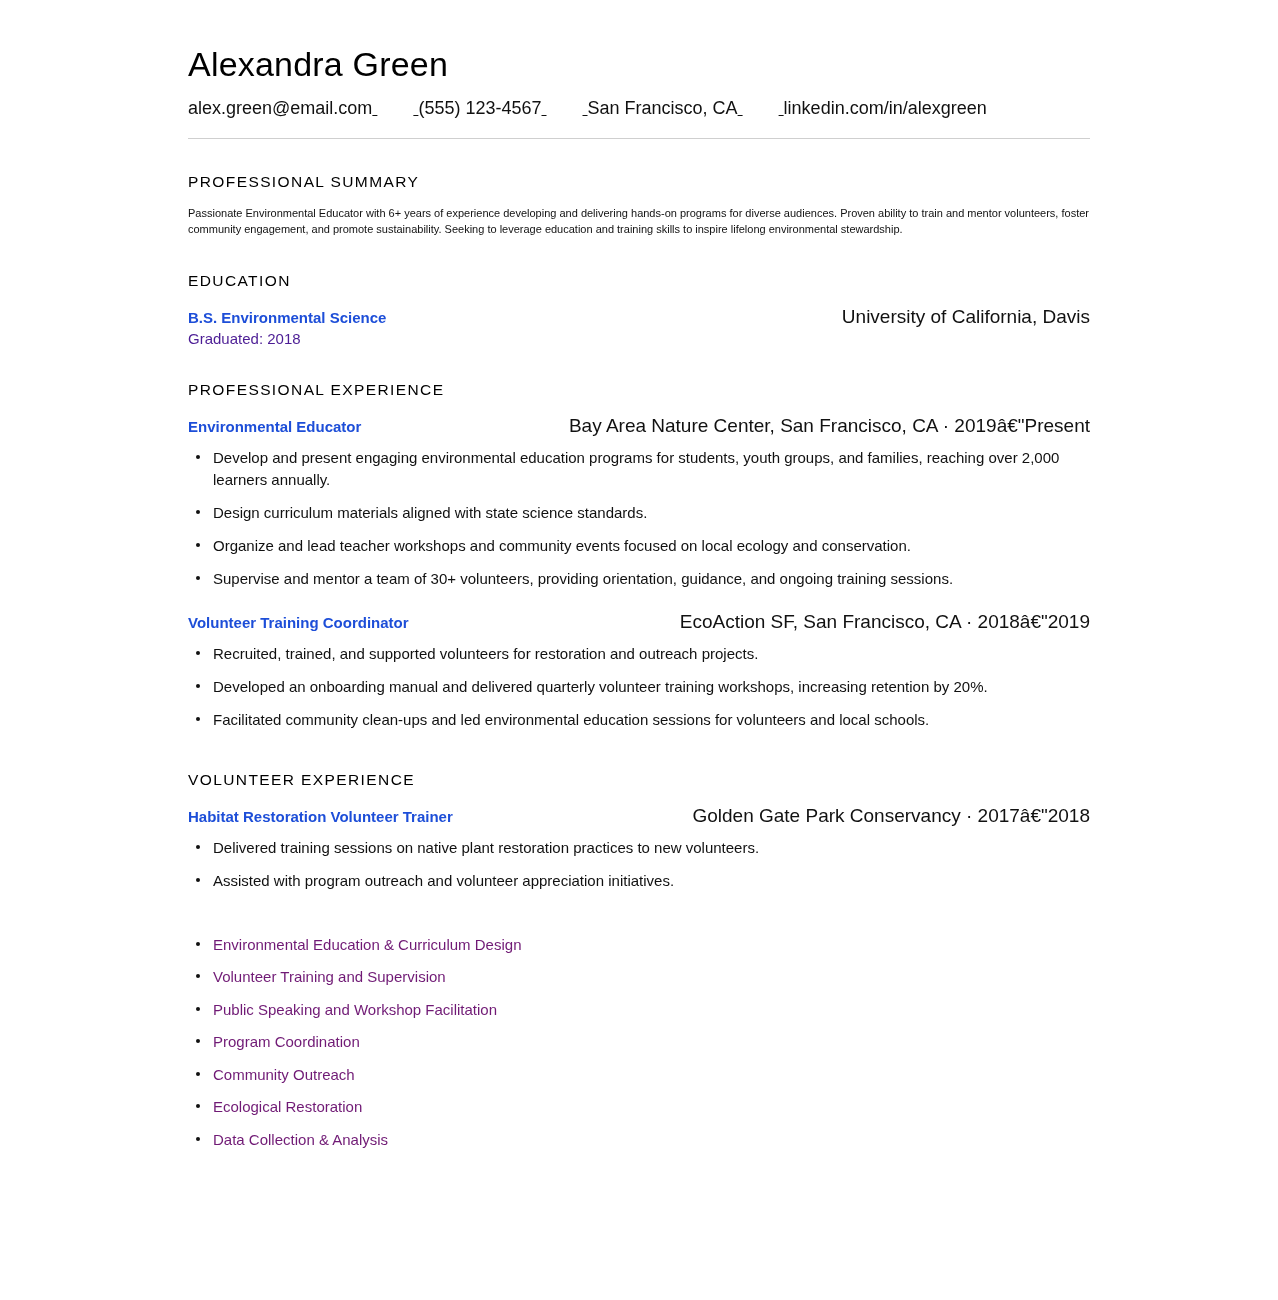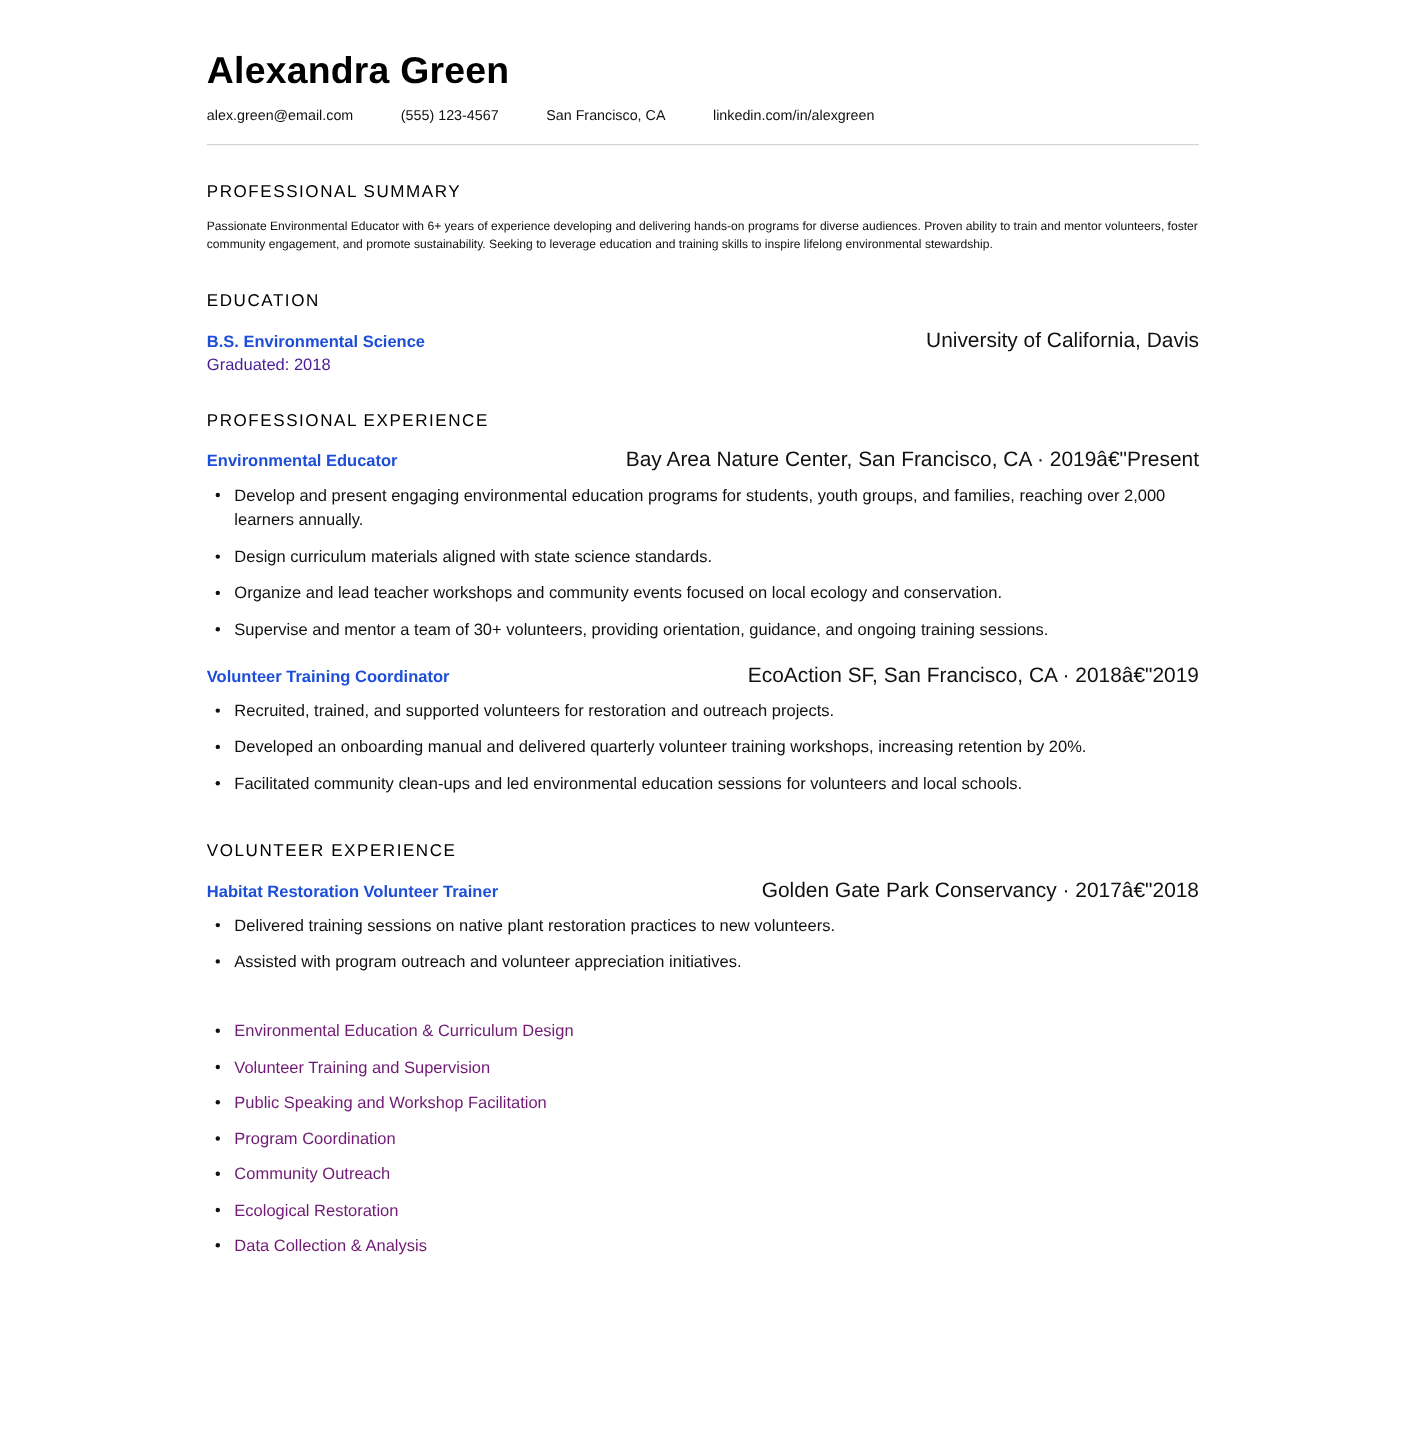--- a/index.html
+++ b/index.html
@@ -24,33 +24,34 @@
   .resume {
     position: absolute;
     left: 188px;
     top: 0;
     width: 902px;
   }
 
   
   .name {
     font-size: 34px;
-    font-weight: bold;
+    font-weight: normal;
     letter-spacing: 0.2px;
     line-height: 1.1;
     margin: 0;
     padding-top: 46px;
     color: #000;
   }
   .contact-line {
     margin-top: 14px;
-    font-size: 13px;
+    font-size: 18px;
     line-height: 1.3;
     color: #111;
     white-space: nowrap;
+    text-decoration: underline;
   }
   .contact-item {
     display: inline-block;
   }
   .contact-gap {
     display: inline-block;
     width: 36px;
   }
   .header-rule {
     margin-top: 17px;

